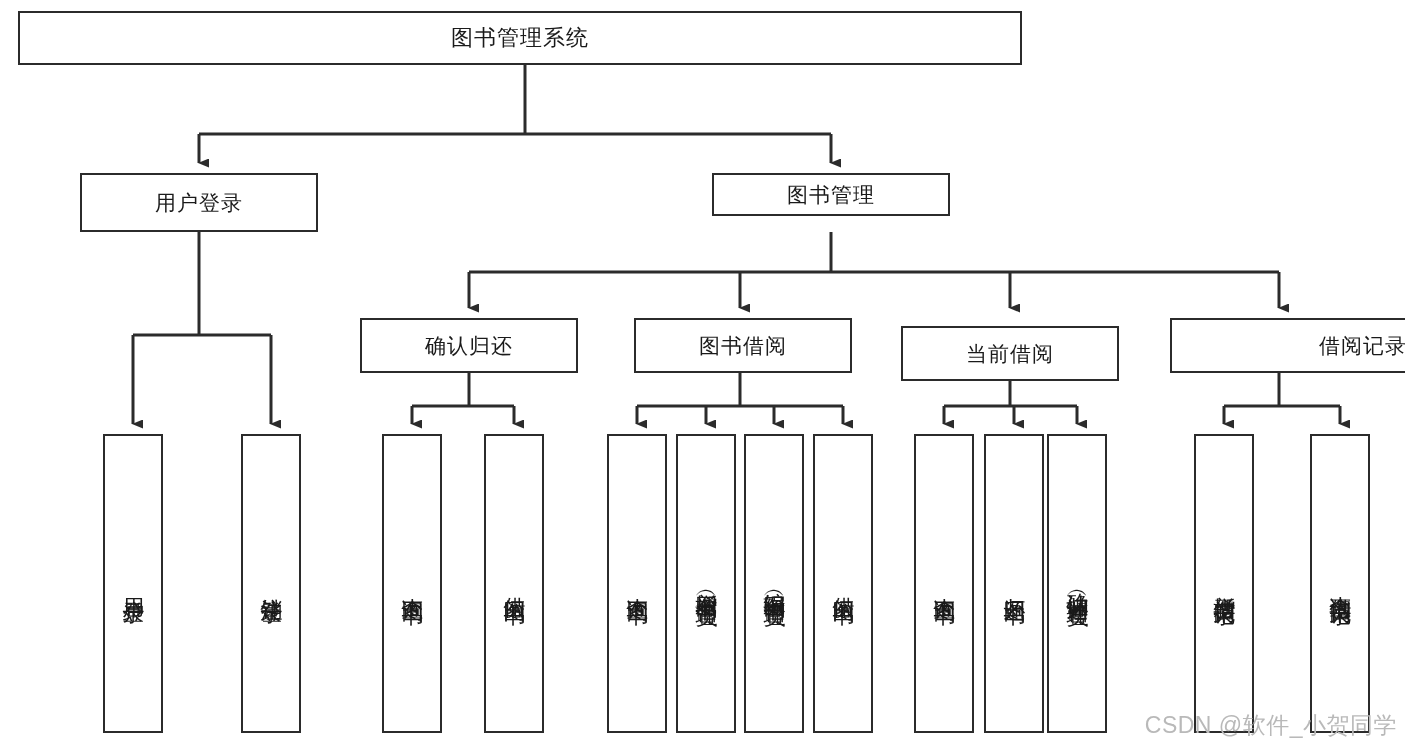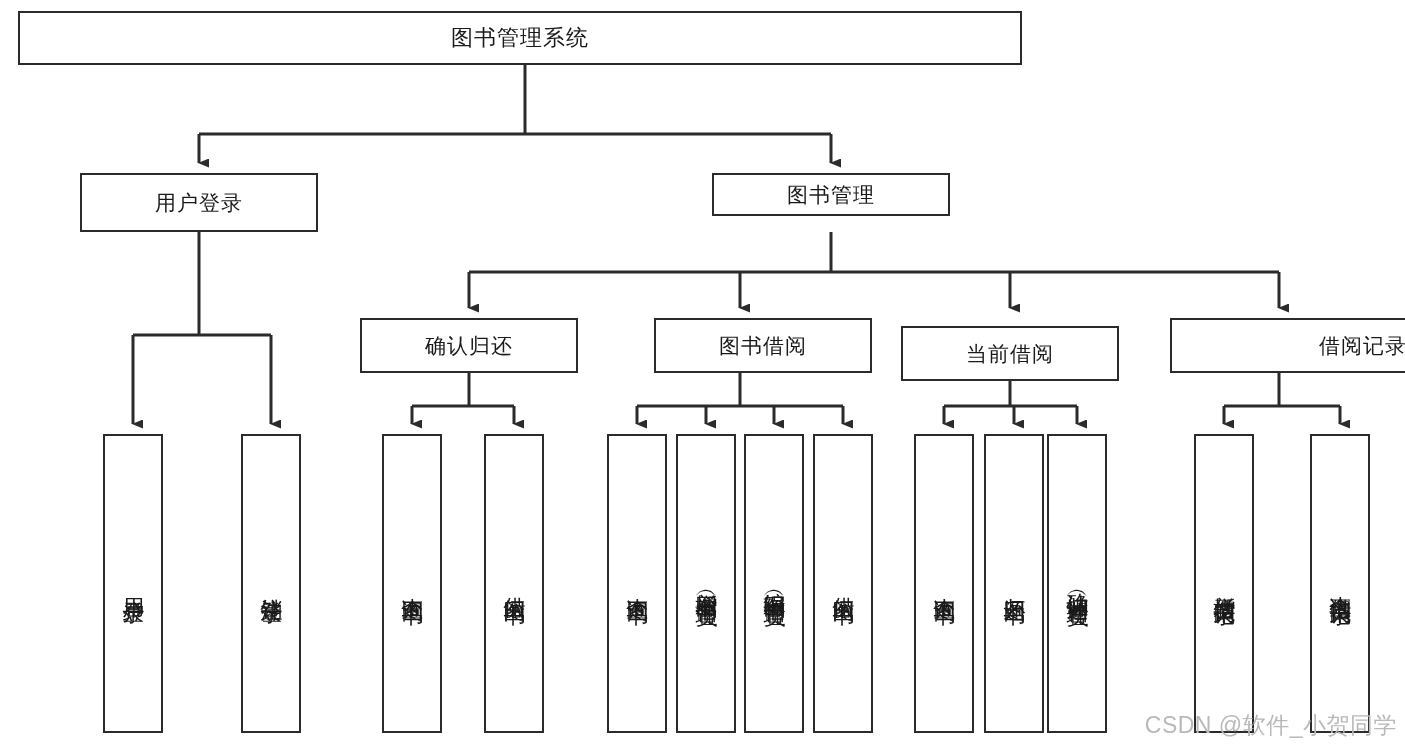--- a/index.html
+++ b/index.html
@@ -128,21 +128,21 @@
   <div class="node horiz" style="left:80px; top:173px; width:238px; height:59px;">
     <span class="label">用户登录</span>
   </div>
   <div class="node horiz" style="left:712px; top:173px; width:238px; height:43px;">
     <span class="label">图书管理</span>
   </div>
 
   <div class="node horiz" style="left:360px; top:318px; width:218px; height:55px;">
     <span class="label">确认归还</span>
   </div>
-  <div class="node horiz" style="left:654px; top:318px; width:218px; height:55px;">
+  <div class="node horiz" style="left:634px; top:318px; width:218px; height:55px;">
     <span class="label">图书借阅</span>
   </div>
   <div class="node horiz" style="left:901px; top:318px; width:218px; height:55px;margin-top:8px;">
     <span class="label">当前借阅</span>
   </div>
   <div class="node horiz" style="left:1170px; top:318px; width:239px; height:55px;justify-content:flex-end;">
     <span class="label">借阅记录</span>
   </div>
 
   <div class="node vert" style="left:103px; top:434px; width:60px; height:299px;">

